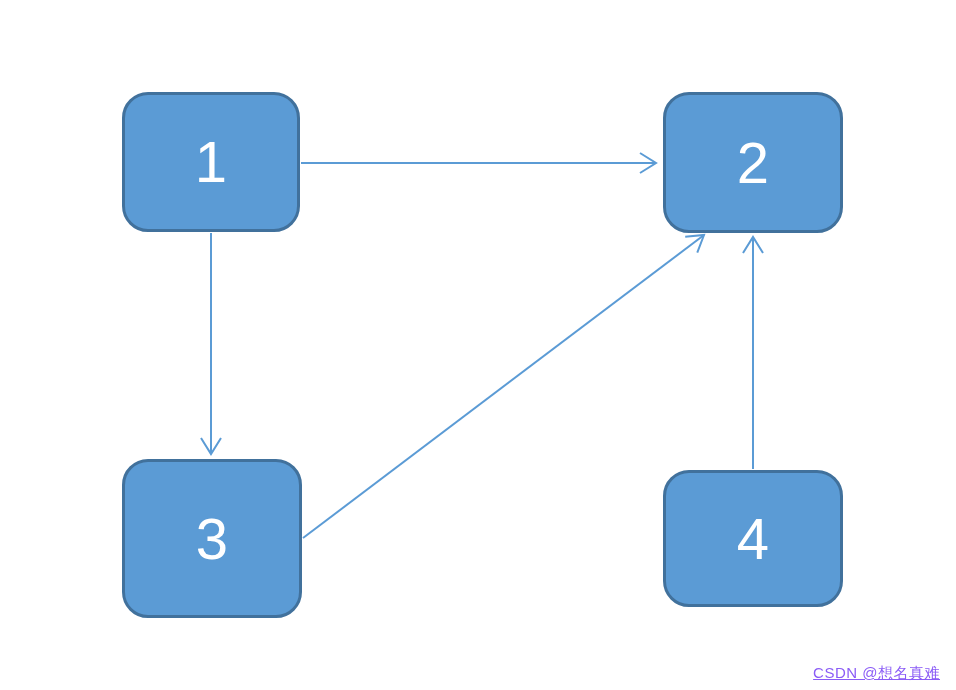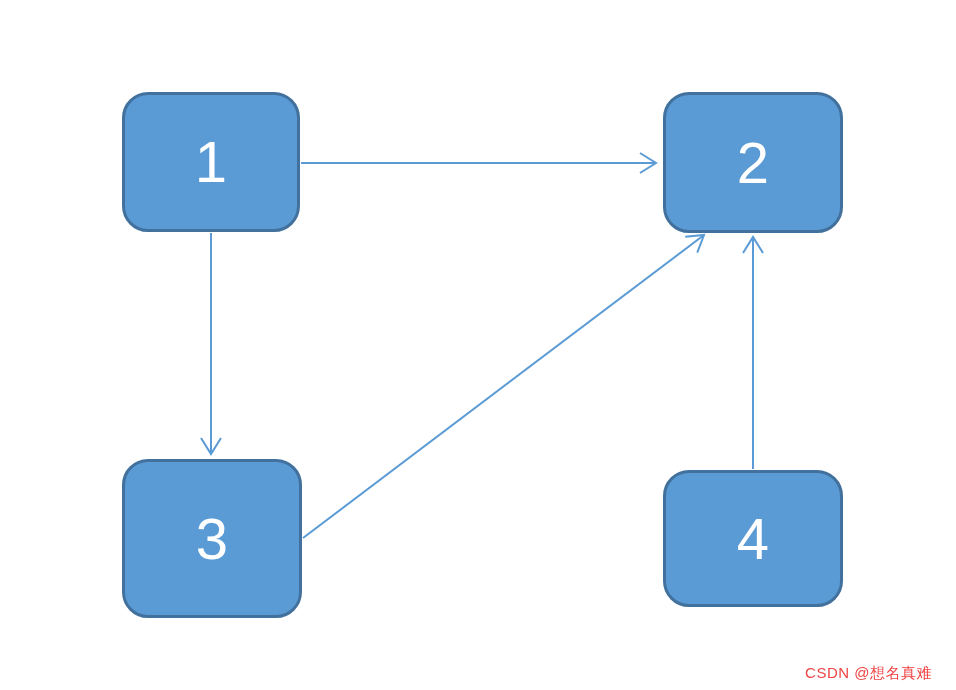--- a/index.html
+++ b/index.html
@@ -37,25 +37,26 @@
     font-weight: 400;
     line-height: 1;
     user-select: none;
   }
   .node-1 { left: 122px; top: 92px;  width: 178px; height: 140px; }
   .node-2 { left: 663px; top: 92px;  width: 180px; height: 141px; }
   .node-3 { left: 122px; top: 459px; width: 180px; height: 159px; }
   .node-4 { left: 663px; top: 470px; width: 180px; height: 137px; }
   .watermark {
     position: absolute;
-    right: 24px;
+    right: 16px;
     bottom: 7px;
     font-size: 15px;
-    color: #ef4444;
+    color: #8b5cf6;
     letter-spacing: 0.5px;
+    text-decoration: underline;
   }
 </style>
 </head>
 <body>
 
 <div class="canvas">
 
   <svg class="edges-layer" width="956" height="690" viewBox="0 0 956 690" xmlns="http://www.w3.org/2000/svg">
     <defs>
       <marker id="openArrow" markerUnits="userSpaceOnUse" markerWidth="22" markerHeight="26" viewBox="0 0 22 26" refX="19" refY="13" orient="auto">

